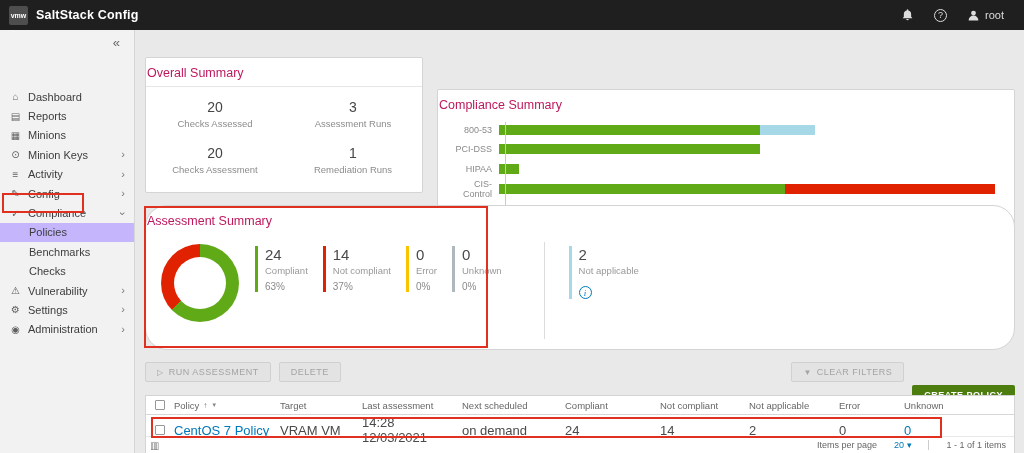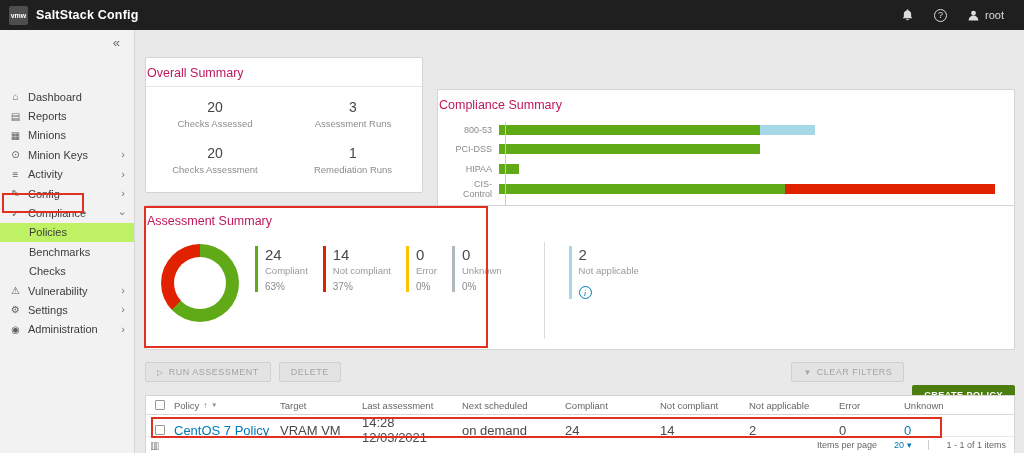--- a/index.html
+++ b/index.html
@@ -19,31 +19,31 @@
 
   
   .sidebar{position:absolute;top:30px;left:0;width:135px;bottom:0;background:#f2f2f2;
     border-right:1px solid #d6d6d6;z-index:5;}
   .collapse-row{height:24px;display:flex;align-items:center;justify-content:flex-end;
     padding-right:14px;color:#666;font-size:13px;cursor:pointer;}
   .sidebar nav{position:absolute;top:57px;left:0;right:0;}
   .nav-item{height:19.4px;display:flex;align-items:center;font-size:11px;color:#3c3c3c;cursor:pointer;}
   .nav-item .nav-icon{width:13px;text-align:center;margin:0 6px 0 9px;font-size:10px;color:#5f5f5f;}
   .nav-item.child{padding-left:29px;}
-  .nav-item.selected{background:#bef264;}
+  .nav-item.selected{background:#c4b5fd;}
   .nav-chevron{margin-left:auto;margin-right:9px;font-size:11px;color:#777;line-height:1;}
   .nav-chevron.down{transform:rotate(90deg);}
 
   
   .card{position:absolute;background:#fff;border:1px solid #d4d4d4;border-radius:2px;}
   .card h2{font-size:12.5px;font-weight:normal;color:#be185d;padding:8px 1px 6px;}
   #overall-card{left:145px;top:57px;width:278px;height:136px;}
   #overall-card h2{border-bottom:1px solid #e6e6e6;}
   #compliance-card{left:437px;top:57px;width:578px;height:136px;margin-top:32px;}
-  #assessment-card{left:145px;top:205px;width:870px;height:145px;}
+  #assessment-card{left:145px;top:205px;width:870px;height:145px;border-radius:22px;}
 
   
   .stats-grid{display:grid;grid-template-columns:1fr 1fr;row-gap:16px;padding-top:12px;}
   .ov-stat{text-align:center;}
   .ov-num{font-size:14px;color:#454545;}
   .ov-lbl{font-size:9.5px;color:#8c8c8c;margin-top:3px;}
 
   
   .bar-rows{position:absolute;top:30px;left:12px;right:14px;bottom:6px;}
   .axis-line{position:absolute;left:55px;top:2px;bottom:2px;width:1px;background:#c9c9c9;}

